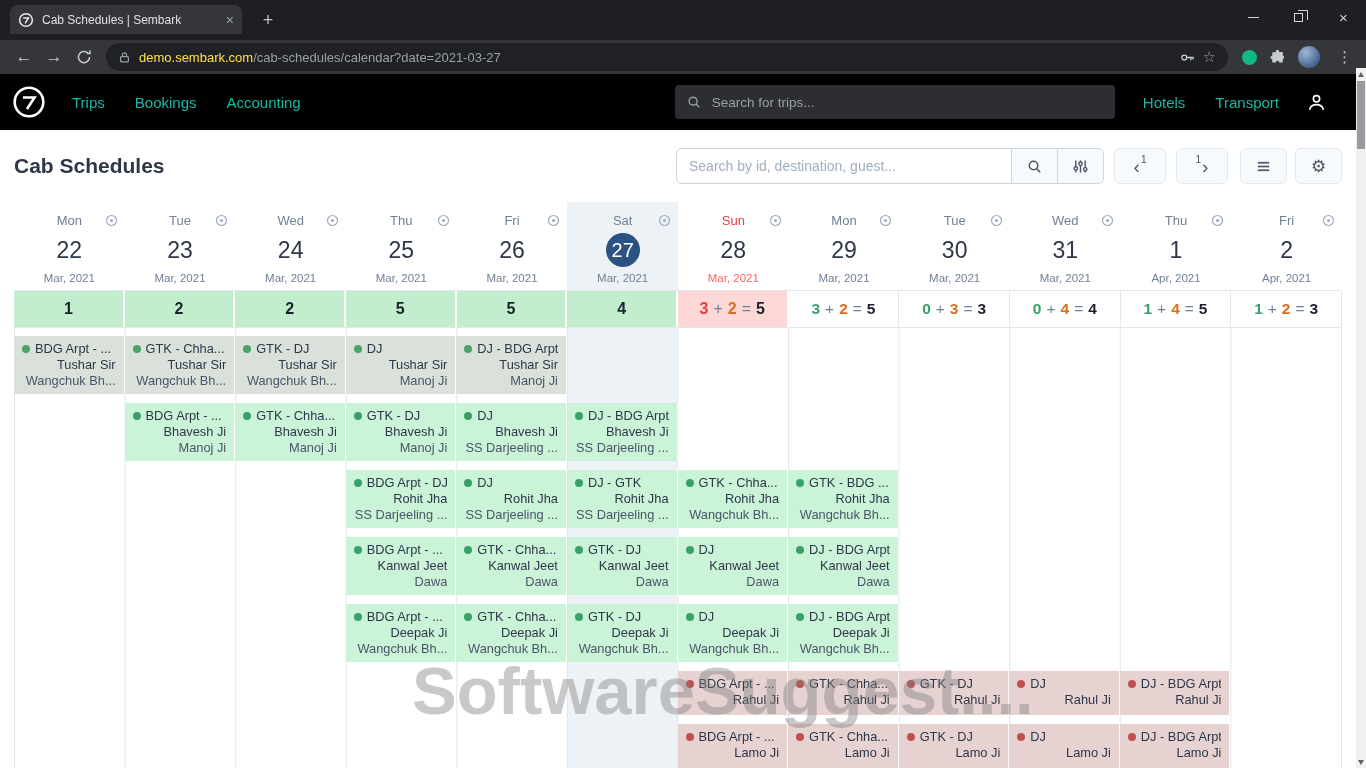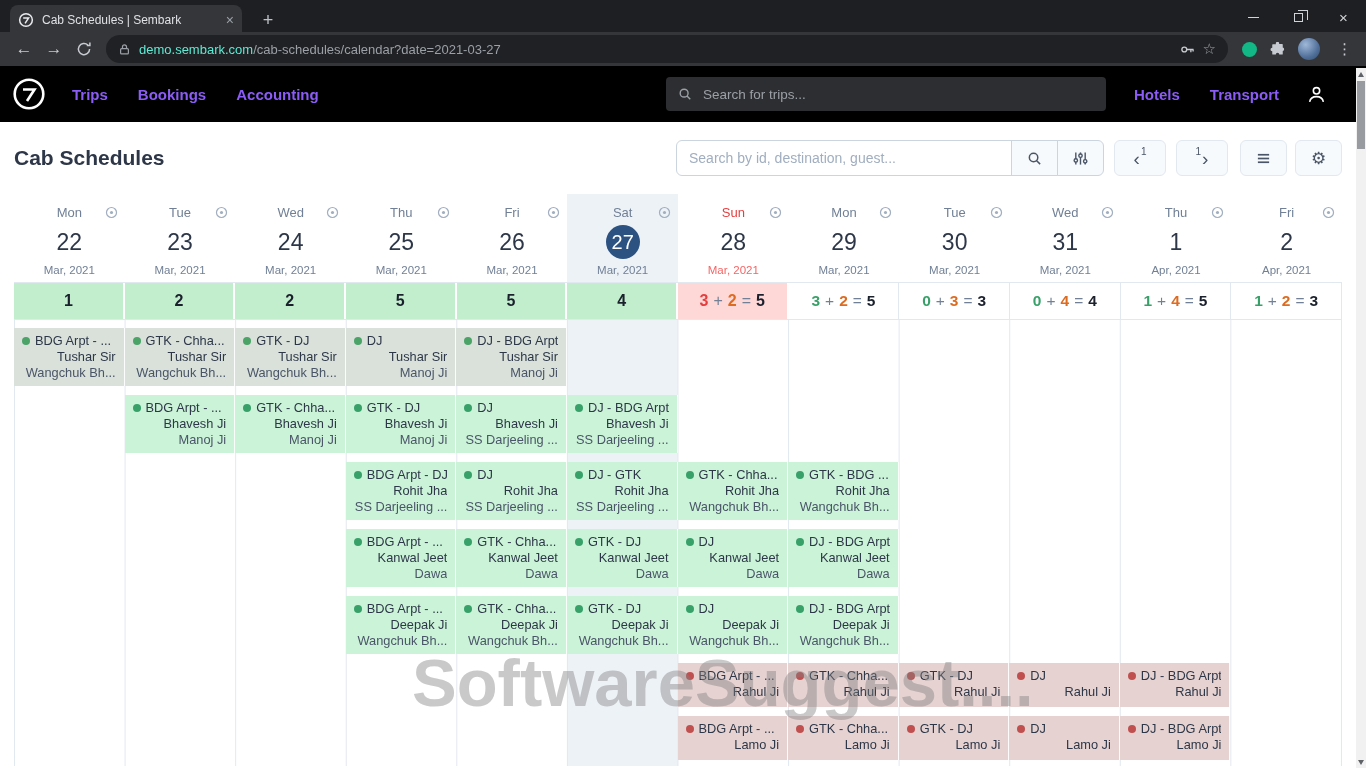--- a/index.html
+++ b/index.html
@@ -8,21 +8,21 @@
     --accent-blue:#2c5282; --sunday-red:#e53e3e; --green-count-bg:#c2eecd;
     --green-cell-bg:#cbf3d8; --muted-cell-bg:#d9e1da; --pink-cell-bg:#e5d2d1;
     --pink-count-bg:#fed7d7; --dot-green:#38a169; --dot-muted:#4ba368;
     --dot-red:#c05050; --orange:#dd6b20; --green-text:#276749;
     --col-highlight:#edf2f7; --border:#e2e8f0;
   }
   .screen{position:relative;width:1366px;height:768px;overflow:hidden;background:#fff;
     font-family:"Liberation Sans",sans-serif;-webkit-font-smoothing:antialiased;}
 
   
-  .titlebar{position:relative;height:32px;background:#1e1f22;}
+  .titlebar{position:relative;height:40px;background:#1e1f22;}
   .tab{position:absolute;left:10px;top:5px;width:232px;height:29px;background:#35363a;
     border-radius:8px 8px 0 0;display:flex;align-items:center;padding:0 8px;gap:8px;}
   .favicon{width:16px;height:16px;flex:none;display:flex;}
   .tab-title{font-size:12px;color:#dfe1e5;white-space:nowrap;overflow:hidden;flex:1;}
   .tab-close{color:#9aa0a6;font-size:14px;flex:none;cursor:pointer;}
   .newtab{position:absolute;left:256px;top:8px;width:24px;height:24px;color:#bdc1c6;
     font-size:18px;display:flex;align-items:center;justify-content:center;cursor:pointer;}
   .win-controls{position:absolute;right:0;top:0;height:34px;display:flex;}
   .wc{width:45px;height:34px;display:flex;align-items:center;justify-content:center;
     color:#d0d3d8;font-size:15px;cursor:pointer;}
@@ -32,36 +32,36 @@
     border-top:1.3px solid #d0d3d8;border-right:1.3px solid #d0d3d8;}
 
   
   .navbar{height:34px;background:#35363a;display:flex;align-items:center;padding:0 10px;gap:2px;}
   .nav-ico{width:28px;height:28px;display:flex;align-items:center;justify-content:center;
     color:#c7cbd1;font-size:17px;cursor:pointer;flex:none;}
   .omnibox{flex:1;height:28px;background:#202124;border-radius:14px;margin:0 6px;
     display:flex;align-items:center;padding:0 12px;gap:8px;min-width:0;}
   .omnibox .lock{color:#9aa0a6;display:flex;flex:none;}
   .url{flex:1;font-size:13px;white-space:nowrap;overflow:hidden;}
-  .url-domain{color:#5eead4;margin-top:8px;}
+  .url-domain{color:#fde047;margin-top:8px;}
   .url-path{color:#9aa0a6;}
   .ob-ico{color:#c7cbd1;display:flex;flex:none;cursor:pointer;}
   .star{color:#9aa0a6;font-size:15px;cursor:pointer;flex:none;}
   .ext{display:flex;align-items:center;gap:13px;margin-left:6px;flex:none;}
   .ext-green{width:15px;height:15px;border-radius:50%;background:#12b886;display:block;cursor:pointer;}
   .ext-puzzle{color:#c7cbd1;display:flex;cursor:pointer;}
   .avatar{width:22px;height:22px;border-radius:50%;cursor:pointer;display:block;
     background:radial-gradient(circle at 35% 30%,#9fb8d8,#51709a 60%,#2f4a6e);}
   .kebab{color:#c7cbd1;font-size:15px;padding:0 4px;cursor:pointer;}
 
   
   .appbar{height:56px;background:#000;display:flex;align-items:center;padding:0 40px 0 12px;}
   .logo{display:flex;margin-right:26px;cursor:pointer;flex:none;}
   .appnav{display:flex;align-items:center;gap:30px;}
-  .appnav-item{color:#8b5cf6;font-size:15px;font-weight:700;text-decoration:none;cursor:pointer;white-space:nowrap;}
+  .appnav-item{color:#14b8a6;font-size:15px;font-weight:400;text-decoration:none;cursor:pointer;white-space:nowrap;}
   .trip-search{margin-left:auto;margin-right:28px;width:440px;height:34px;background:#2d2e31;
     border-radius:4px;display:flex;align-items:center;padding:0 12px;gap:9px;}
   .trip-search .mag{color:#9aa0a6;display:flex;flex:none;}
   .trip-search input{background:transparent;border:none;outline:none;color:#cfd2d6;
     font-size:13.5px;width:100%;font-family:inherit;}
   .trip-search input::placeholder{color:#9aa0a6;}
   .appnav.right{margin-right:28px;}
   .user{color:#fff;display:flex;cursor:pointer;}
 
   

